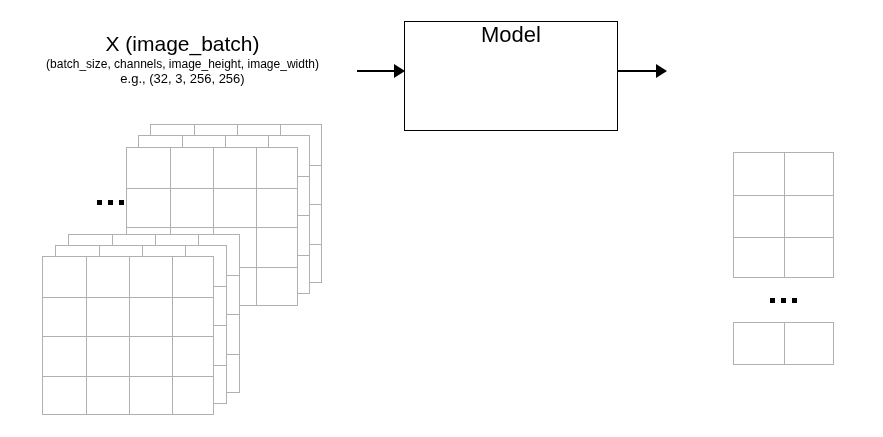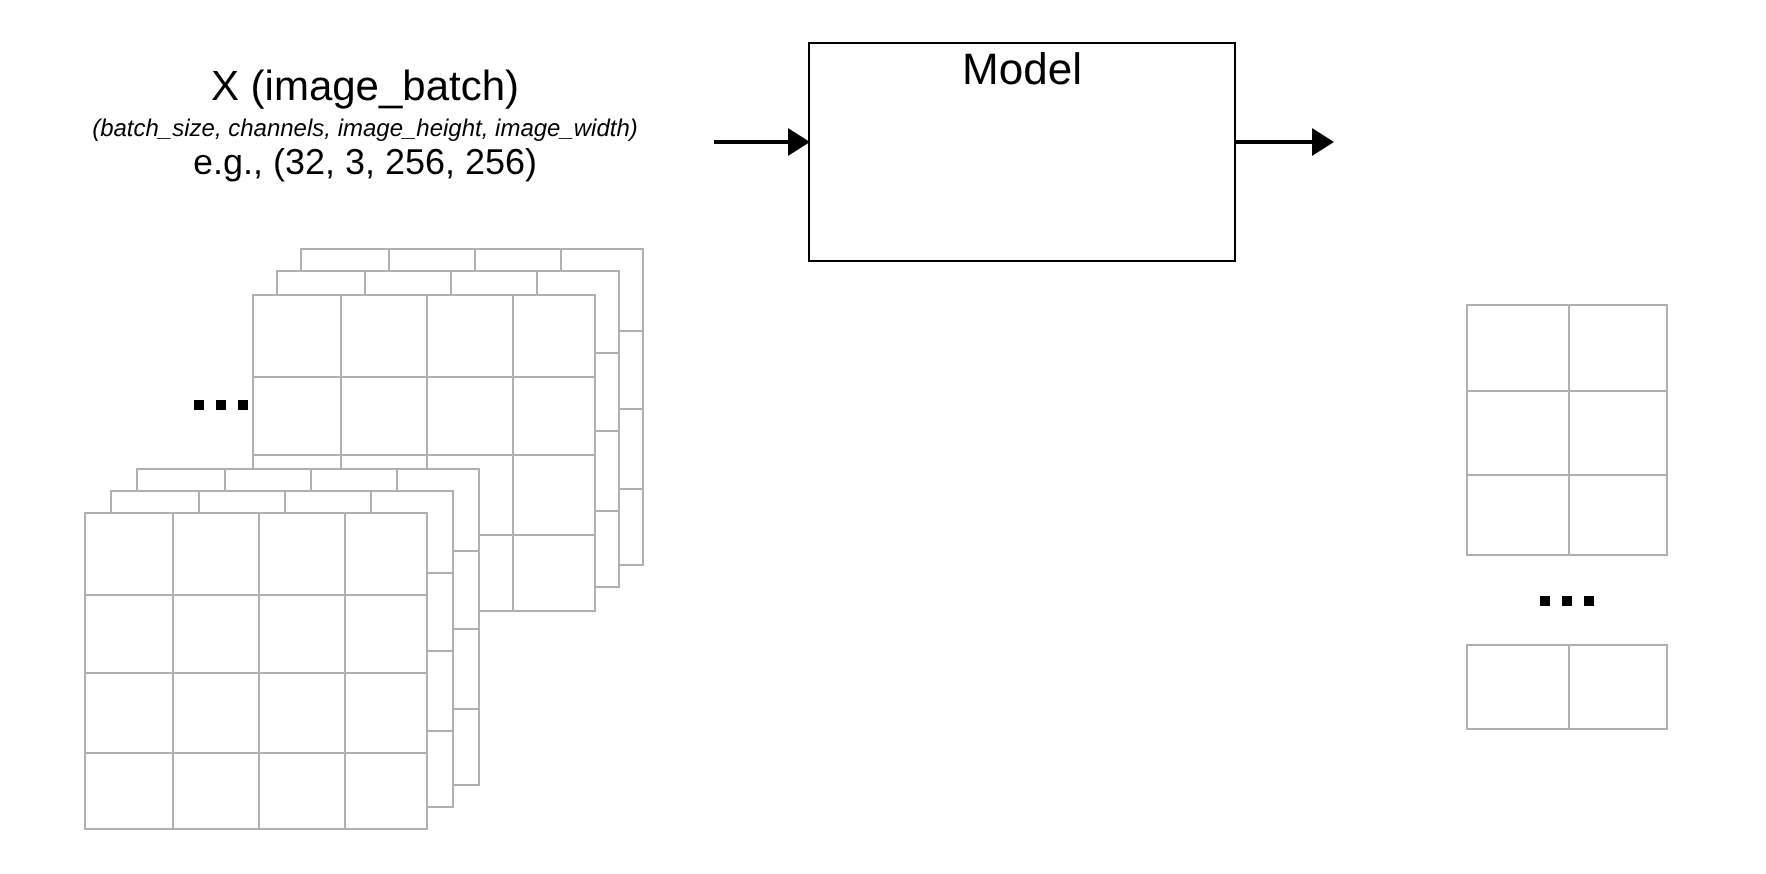--- a/index.html
+++ b/index.html
@@ -9,22 +9,22 @@
     font-family:"Liberation Sans", sans-serif;
     color:#000000;
     overflow:hidden;
     position:relative;
   }
   #stage{position:absolute;left:0;top:0;width:808px;height:437px;}
 
   
   .txt{position:absolute;text-align:center;line-height:1.18;white-space:nowrap;}
   .title{font-size:21px;}
-  .sub{font-size:12px;font-style:italic;}
-  .sub2{font-size:18px;}
+  .sub{font-size:12px;}
+  .sub2{font-size:13px;}
 
   #x-label{left:10px;top:32px;width:345px;}
   #y-label{left:672px;top:52px;width:200px;}
 
   
   #model-box{
     position:absolute;left:404px;top:21px;width:212px;height:108px;
     border:1.6px solid #000;background:#fff;
     display:flex;align-items:flex-start;justify-content:center;
   }

